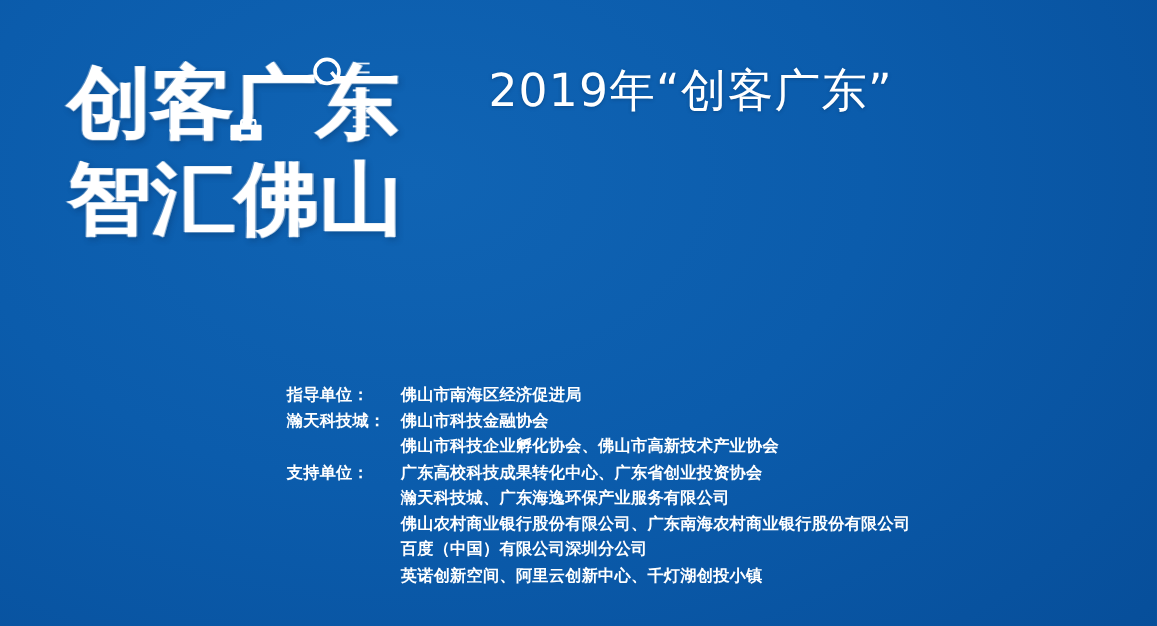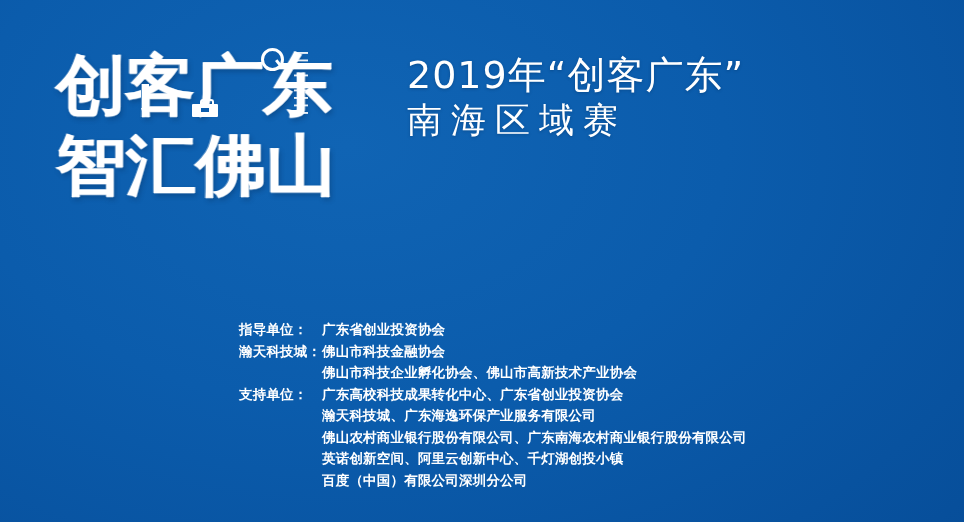--- a/index.html
+++ b/index.html
@@ -155,20 +155,21 @@
     left: 239px;
     top: 319px;
     width: 620px;
   }
 
   .credit-row {
     display: flex;
     align-items: flex-start;
     height: 21.5px;
     white-space: nowrap;
+    gap: 12px;
   }
   .credit-label {
     flex: 0 0 auto;
     width: 83px;
     color: #ffffff;
     font-weight: bold;
     font-size: 13.5px;
     line-height: 21.5px;
     letter-spacing: 0.2px;
     font-family: "DejaVu Sans", "Liberation Sans", sans-serif;
@@ -198,28 +199,27 @@
     <span class="logo-deco" id="deco-pencil-shaft"></span>
     <span class="logo-deco" id="deco-pencil-tip"></span>
     <span class="logo-deco" id="deco-toolbox"></span>
     <span class="logo-deco" id="deco-toolbox-handle"></span>
     <span class="logo-deco" id="deco-toolbox-slot"></span>
     <span class="logo-deco" id="deco-ruler"></span>
   </div>
 
   <div id="title-block">
     <span class="title-line" id="title-1">2019年“创客广东”</span>
-    <span class="title-line" id="title-3">南海区域赛</span>
   </div>
 
   <div id="credits-block">
 
     <div class="credit-row">
       <span class="credit-label">指导单位：</span>
-      <span class="credit-value">广东省创业投资协会</span>
+      <span class="credit-value">佛山市南海区经济促进局</span>
     </div>
 
 
     <div class="credit-row">
       <span class="credit-label">瀚天科技城：</span>
       <span class="credit-value">佛山市科技金融协会</span>
     </div>
 
     <div class="credit-row">
       <span class="credit-label"></span>
@@ -236,23 +236,23 @@
       <span class="credit-value">瀚天科技城、广东海逸环保产业服务有限公司</span>
     </div>
 
     <div class="credit-row">
       <span class="credit-label"></span>
       <span class="credit-value">佛山农村商业银行股份有限公司、广东南海农村商业银行股份有限公司</span>
     </div>
 
     <div class="credit-row">
       <span class="credit-label"></span>
+      <span class="credit-value">百度（中国）有限公司深圳分公司</span>
+    </div>
+
+    <div class="credit-row">
+      <span class="credit-label"></span>
       <span class="credit-value">英诺创新空间、阿里云创新中心、千灯湖创投小镇</span>
     </div>
 
-    <div class="credit-row">
-      <span class="credit-label"></span>
-      <span class="credit-value">百度（中国）有限公司深圳分公司</span>
-    </div>
-
   </div>
 
 </div>
 
 </body></html>

